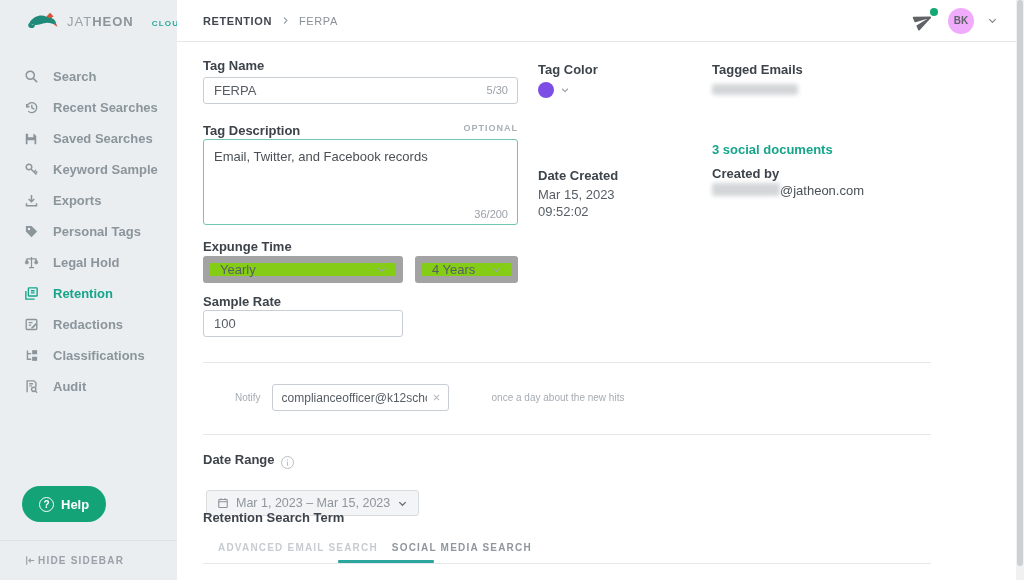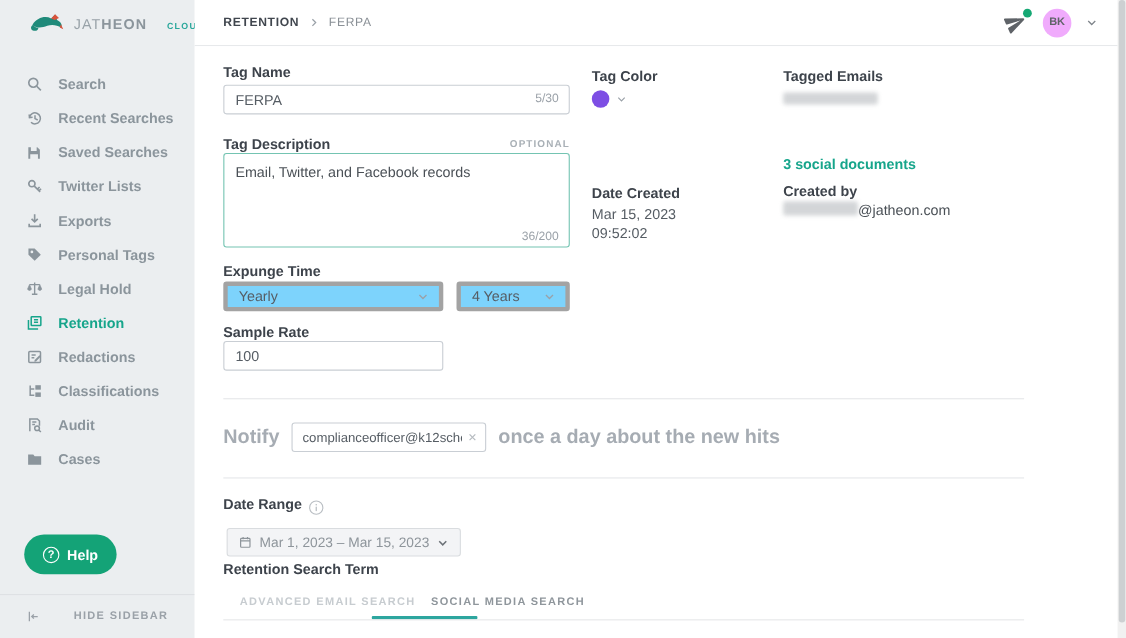--- a/index.html
+++ b/index.html
@@ -19,21 +19,21 @@
               color:#8b959c; font-size:13px; font-weight:600; cursor:pointer; }
   .nav-item.active { color:#16a58b; }
   .nav-item .nicon { width:16px; height:16px; flex:0 0 16px; display:flex; align-items:center; }
   .help-btn { position:absolute; left:22px; top:486px; height:36px; padding:0 17px;
               background:#14a377; border:none; border-radius:18px; color:#fff; font-weight:700;
               font-size:13px; display:flex; align-items:center; gap:7px; cursor:pointer;
               font-family:"Liberation Sans", sans-serif; }
   .help-q { width:15px; height:15px; border:1.5px solid #fff; border-radius:50%; display:flex;
             align-items:center; justify-content:center; font-size:10px; font-weight:700; }
   .sidebar-foot { position:absolute; left:0; bottom:0; width:177px; height:40px;
-                  border-top:1px solid #dee1e4; display:flex; align-items:center; gap:30px;
+                  border-top:1px solid #dee1e4; display:flex; align-items:center; gap:1px;
                   padding-left:24px; color:#9aa1a8; font-size:10px; letter-spacing:1.2px;
                   font-weight:600; cursor:pointer; }
 
   
   .topbar { position:absolute; left:177px; top:0; width:839px; height:42px; background:#fff;
             border-bottom:1px solid #e5e7e9; display:flex; align-items:center; padding:0 18px 0 26px; }
   .crumb-root { font-size:11px; font-weight:700; color:#40464e; letter-spacing:0.6px; }
   .crumb-sep { margin:0 9px; display:flex; align-items:center; }
   .crumb-cur { font-size:11px; color:#8a9096; letter-spacing:0.6px; }
   .top-right { margin-left:auto; display:flex; align-items:center; gap:13px; }
@@ -48,26 +48,26 @@
   .content { position:absolute; left:177px; top:42px; width:839px; height:538px; background:#fff; }
   .abs { position:absolute; }
   .flabel { font-size:13px; font-weight:700; color:#3d434b; }
   .tinput { width:100%; height:27px; border:1px solid #c9ced4; border-radius:3px; padding:0 34px 0 10px;
             font-size:13px; color:#565d64; font-family:"Liberation Sans", sans-serif; outline:none; }
   .counter { position:absolute; right:10px; font-size:11px; color:#9aa1a8; pointer-events:none; }
   .optional { font-size:9px; color:#a9b0b6; letter-spacing:1px; font-weight:600; }
   .descarea { width:315px; height:86px; border:1px solid #74c4b2; border-radius:3px; resize:none;
               padding:8px 10px; font-size:13px; color:#4a5056; font-family:"Liberation Sans", sans-serif;
               outline:none; line-height:1.4; }
-  .selbox { height:27px; border:4px solid #a3a3a3; border-radius:3px; background:#7dd3fc; display:flex;
+  .selbox { height:27px; border:7px solid #a3a3a3; border-radius:3px; background:#84cc16; display:flex;
             align-items:center; justify-content:space-between; padding:0 9px 0 10px; font-size:13px;
             color:#565d64; cursor:pointer; }
   .divider { height:1px; background:#e5e7e9; }
   .notify-row { display:flex; align-items:center; gap:11px; }
-  .muted-strong { font-size:18px; font-weight:700; color:#a6acb3; }
+  .muted-strong { font-size:10px; font-weight:400; color:#a6acb3;margin-left:32px; }
   .chip { width:177px; height:27px; border:1px solid #c9ced4; border-radius:3px; display:flex;
           align-items:center; padding:0 7px 0 9px; gap:5px; }
   .chip-text { font-size:12px; color:#565d64; white-space:nowrap; overflow:hidden; max-width:146px; }
   .daterange-btn { height:26px; background:#f3f4f6; border:1px solid #d9dcdf; border-radius:3px;
                    display:flex; align-items:center; gap:7px; padding:0 10px; font-size:12.5px;
                    color:#8e959b; cursor:pointer; }
   .info-i { width:13px; height:13px; border:1.3px solid #b9bec3; border-radius:50%; display:inline-flex;
             align-items:center; justify-content:center; margin-left:6px; vertical-align:-2px; }
   .tabs { display:flex; gap:14px; padding-left:15px; }
   .tab { font-size:10px; font-weight:700; letter-spacing:1.2px; cursor:pointer; }
@@ -137,21 +137,21 @@
         </span>
         <span>Saved Searches</span>
       </div>
       <div class="nav-item">
         <span class="nicon">
           <svg width="15" height="15" viewBox="0 0 24 24" fill="none" stroke="currentColor" stroke-width="2.4">
               <circle cx="8" cy="8" r="4.5"></circle>
               <path d="M11.5 11.5 L20 20 M16 16 l3.2-3.2 M18.3 18.3 l3-3"></path>
             </svg>
         </span>
-        <span>Twitter Lists</span>
+        <span>Keyword Sample</span>
       </div>
       <div class="nav-item">
         <span class="nicon">
           <svg width="15" height="15" viewBox="0 0 24 24" fill="none" stroke="currentColor" stroke-width="2.4">
               <path d="M12 3 v10 M7.5 9.5 L12 14 l4.5-4.5"></path>
               <path d="M4 16.5 v4 h16 v-4"></path>
             </svg>
         </span>
         <span>Exports</span>
       </div>
@@ -207,28 +207,20 @@
       <div class="nav-item">
         <span class="nicon">
           <svg width="15" height="15" viewBox="0 0 24 24" fill="none" stroke="currentColor" stroke-width="2.2">
               <path d="M5 21 V3 h11 l3 3 v7"></path>
               <path d="M8.5 7.5 h6 M8.5 11 h4"></path>
               <circle cx="15.5" cy="16.5" r="3.4"></circle>
               <path d="M18 19 l3 3"></path>
             </svg>
         </span>
         <span>Audit</span>
-      </div>
-      <div class="nav-item">
-        <span class="nicon">
-          <svg width="15" height="15" viewBox="0 0 24 24" fill="currentColor">
-              <path d="M2.5 5 h7.5 l2 2.8 h9.5 V20 H2.5 Z"></path>
-            </svg>
-        </span>
-        <span>Cases</span>
       </div>
     </div>
 
     <button class="help-btn">
       <span class="help-q">?</span>
       <span>Help</span>
     </button>
 
     <div class="sidebar-foot">
       <span>
@@ -265,21 +257,21 @@
   </div>
 
   <div class="content">
 
     <div class="abs flabel" style="left:26px; top:16px;">Tag Name</div>
     <div class="abs" style="left:26px; top:35px; width:315px;">
       <input class="tinput" value="FERPA" style="">
       <span class="counter" style="top:7px;">5/30</span>
     </div>
 
-    <div class="abs" style="left:26px; top:81px; width:315px; display:flex; justify-content:space-between; align-items:center;">
+    <div class="abs" style="left:26px; top:81px; width:315px; display:flex; justify-content:space-between; align-items:flex-start;">
       <span class="flabel">Tag Description</span>
       <span class="optional">OPTIONAL</span>
     </div>
     <div class="abs" style="left:26px; top:97px; width:315px;">
       <textarea class="descarea" style="">Email, Twitter, and Facebook records</textarea>
       <span class="counter" style="bottom:9px;">36/200</span>
     </div>
 
     <div class="abs flabel" style="left:26px; top:197px;">Expunge Time</div>
     <div class="abs selbox" style="left:26px; top:214px; width:200px;">
@@ -322,21 +314,21 @@
     <div class="abs divider" style="left:26px; top:392px; width:728px;"></div>
 
     <div class="abs" style="left:26px; top:408px;">
       <span class="flabel">Date Range</span><span class="info-i">
         <svg width="7" height="7" viewBox="0 0 8 16" fill="#b9bec3">
             <circle cx="4" cy="2" r="1.7"></circle>
             <rect x="2.7" y="5.5" width="2.6" height="10" rx="1.3"></rect>
           </svg>
       </span>
     </div>
-    <div class="abs daterange-btn" style="left:29px; top:438px;">
+    <div class="abs daterange-btn" style="left:29px; top:448px;">
       <span>
         <svg width="12" height="12" viewBox="0 0 24 24" fill="none" stroke="#8e959b" stroke-width="2.2">
             <rect x="3.5" y="5" width="17" height="16" rx="1.5"></rect>
             <path d="M3.5 9.5 h17 M8 2.5 v4 M16 2.5 v4"></path>
           </svg>
       </span>
       <span>Mar 1, 2023 – Mar 15, 2023</span>
       <span>
         <svg width="11" height="11" viewBox="0 0 24 24" fill="none" stroke="#6b7177" stroke-width="3">
             <path d="M5 9 l7 7 7-7"></path>

